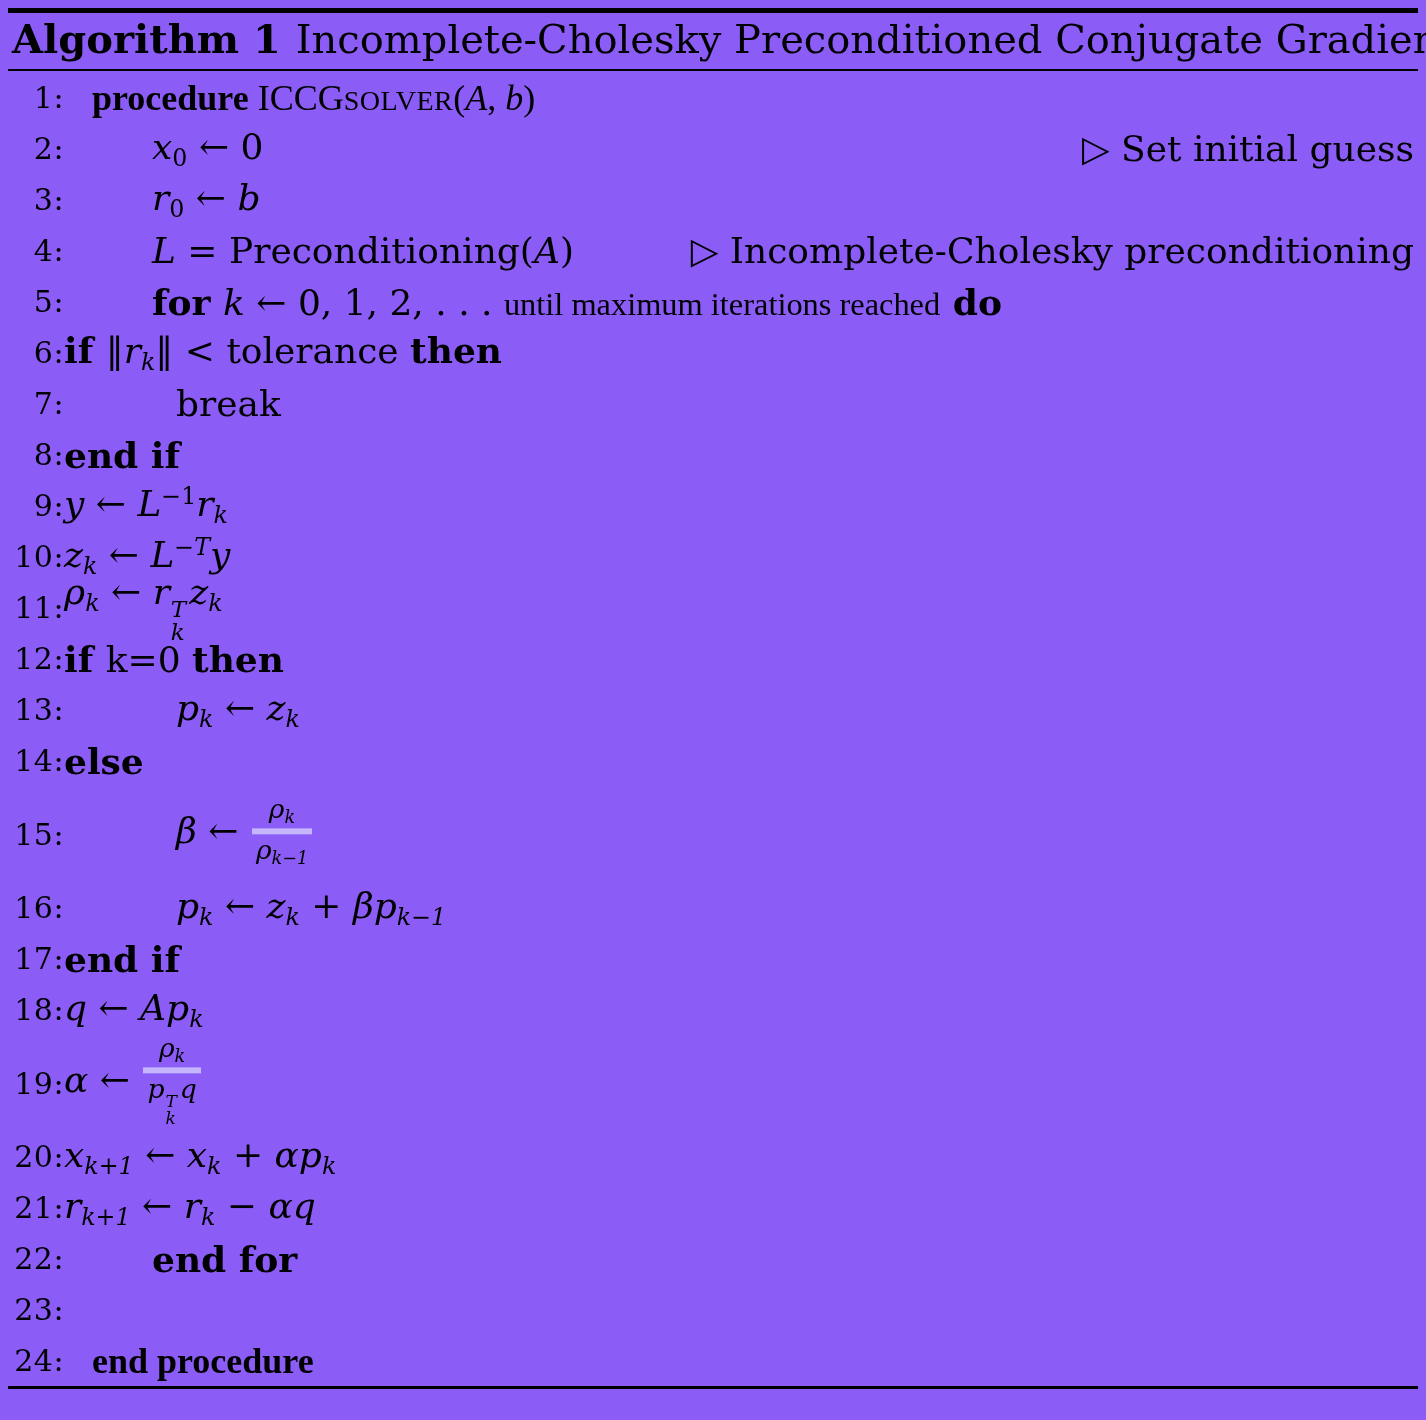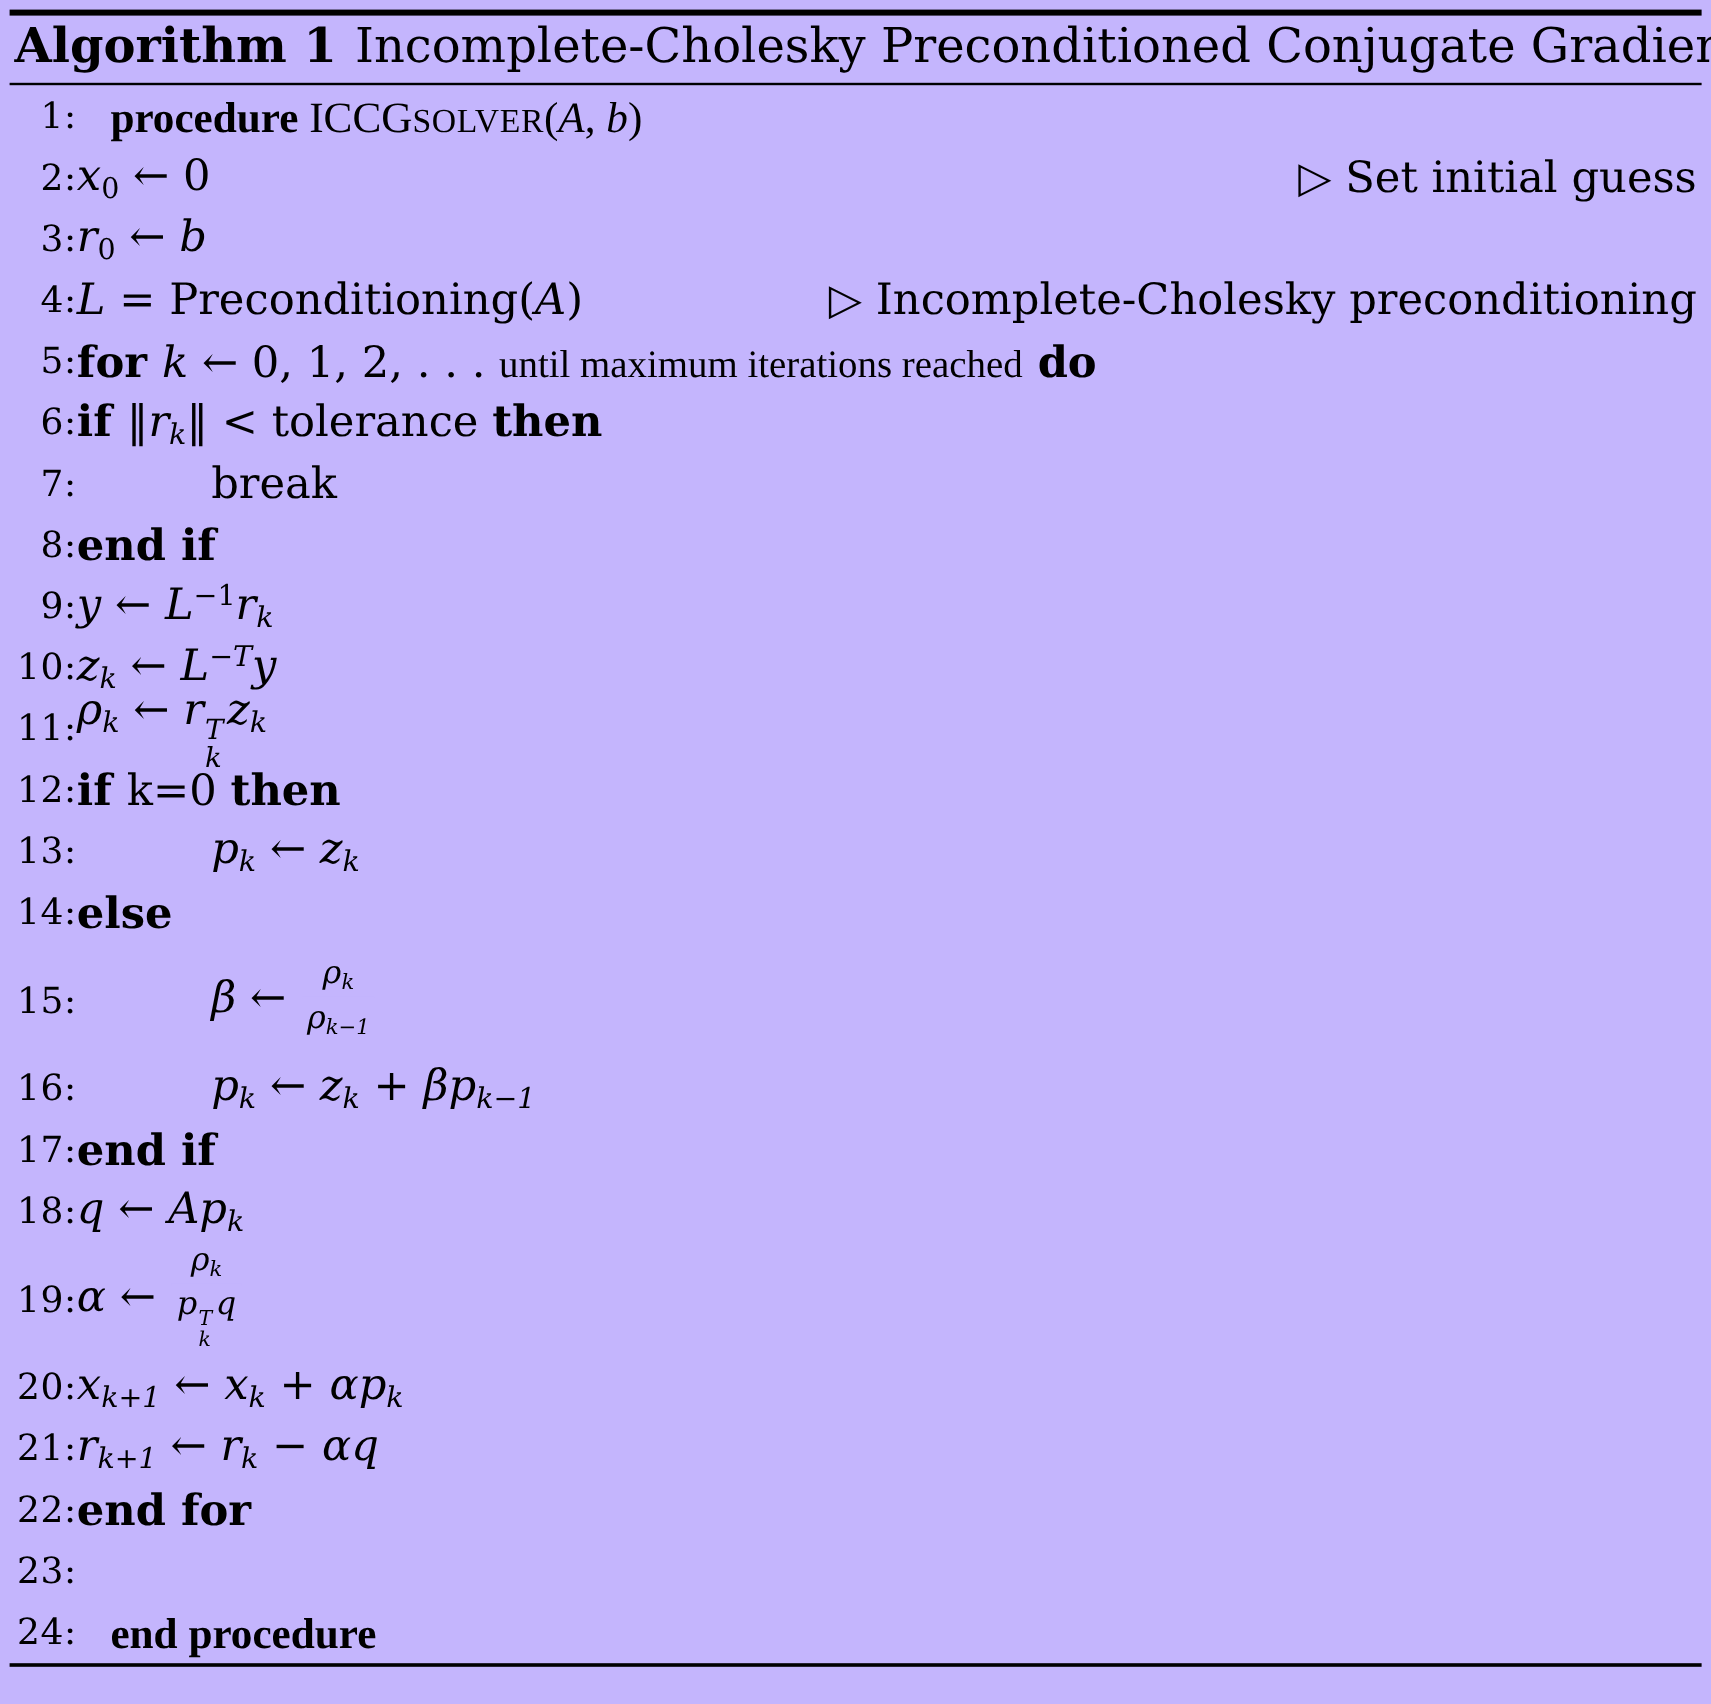--- a/index.html
+++ b/index.html
@@ -1,21 +1,21 @@
 <!DOCTYPE html>
 <html><head>
 <meta charset="utf-8">
 <style>
   html,body { margin:0; padding:0; background:#ffffff; }
   .page {
     position:relative;
     width:1426px; height:1420px;
     box-sizing:border-box;
     padding:8px 8px 0 8px;
-    background:#c4b5fd;
+    background:#8b5cf6;
     color:#000000;
     font-family:"DejaVu Serif","Liberation Serif","DejaVu Sans",serif;
     font-size:36px;
     overflow:hidden;
   }
   .rule-thick  { height:5px; background:#000; }
   .rule-thin   { height:2px; background:#000; }
   .rule-bottom { height:3px; background:#000; }
 
   .algo-header {
@@ -33,21 +33,21 @@
   .row.tall { height:96px; }
 
   .lnum {
     flex:none; width:56px;
     text-align:right;
     font-size:30px;
     letter-spacing:0.5px;
   }
   .stmt { white-space:pre; }
   .ind0 { margin-left:28px;font-family:Liberation Serif, serif; }
-  .ind1 { }
+  .ind1 { margin-left:88px; }
   .ind2 { }
   .ind3 { margin-left:112px; }
 
   .comment { margin-left:auto; padding-right:4px; white-space:pre; }
 
   .tk-kw   { font-weight:bold; }
   .tk-r    { }
   .tk-i    { font-style:italic; }
   .tk-sc   { text-transform:uppercase; font-size:0.78em; letter-spacing:0.5px; }
   .tk-mono { font-family:Liberation Serif, serif; font-size:0.9em; }
@@ -57,21 +57,21 @@
   .tk-sup, .tk-supi { font-size:0.66em; vertical-align:0.5em; }
   .tk-supi { font-style:italic; }
 
   .frac {
     display:inline-flex; flex-direction:column; align-items:center;
     vertical-align:middle;
     font-size:0.74em; line-height:1.15;
     margin:0 2px; transform:translateY(-0.1em);
   }
   .frac .fnum { padding:0 4px 1px 4px; }
-  .frac .fden { border-top:2px solid #c4b5fd; padding:1px 4px 0 4px; }
+  .frac .fden { border-top:6px solid #c4b5fd; padding:1px 4px 0 4px; }
 
   .stack {
     display:inline-flex; flex-direction:column; align-items:flex-start;
     font-size:0.64em; line-height:1.0;
     vertical-align:-0.55em;
     font-style:italic;
     margin:0 3px 0 1px;
   }
 </style>
 </head>

